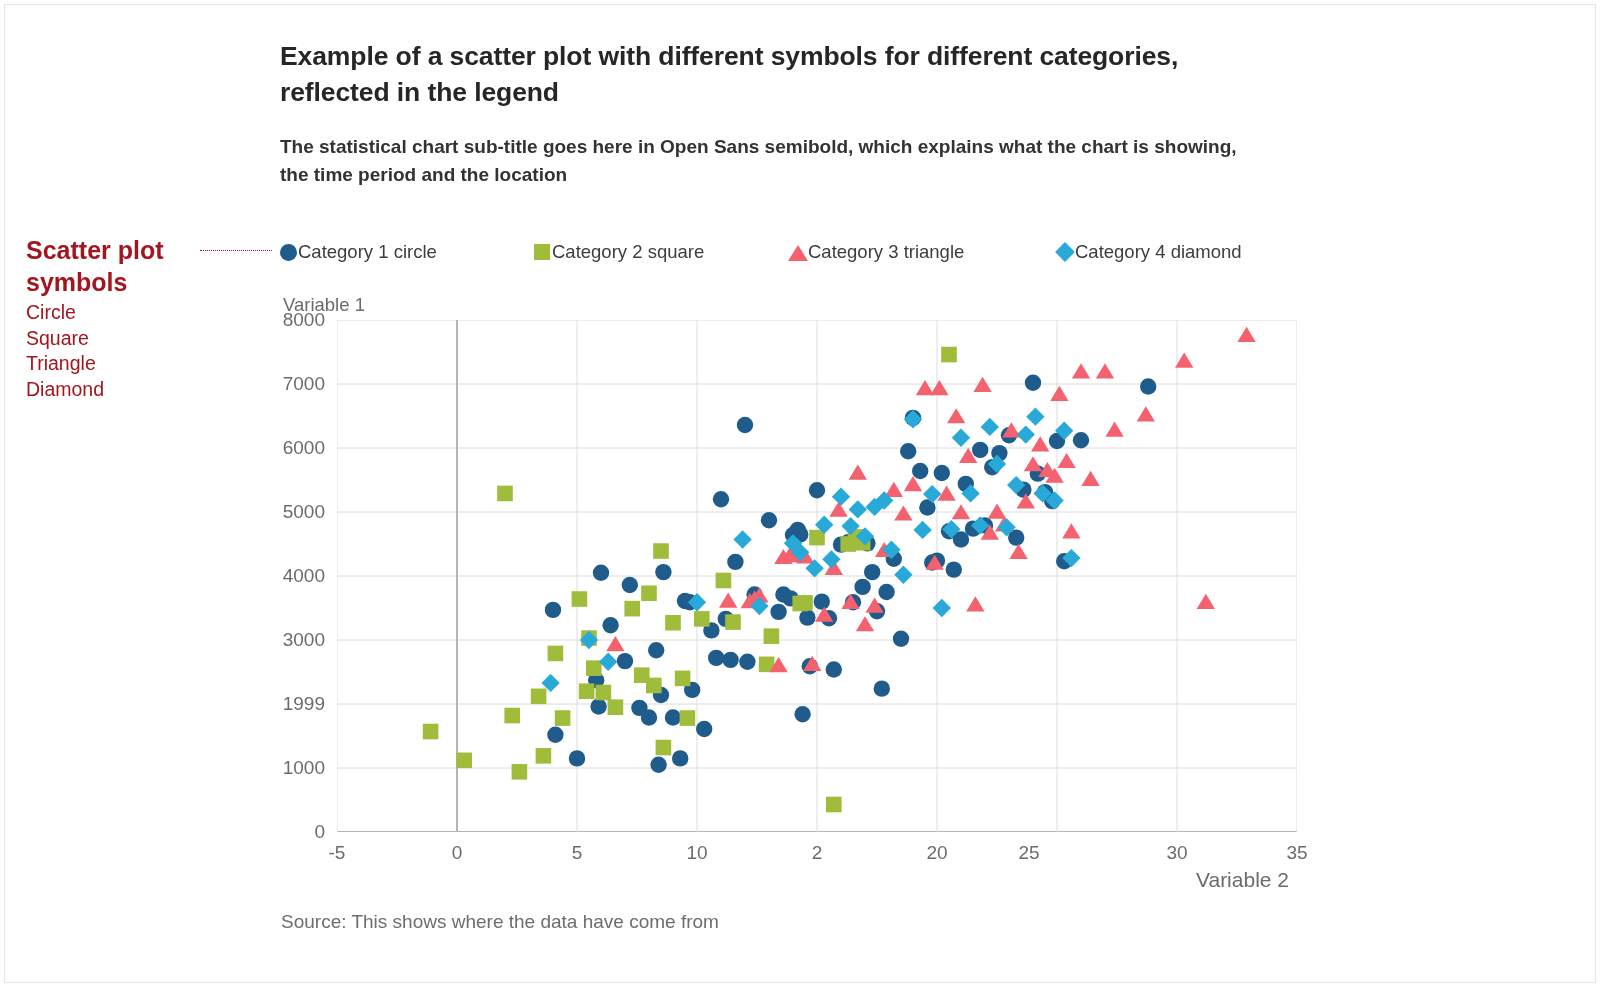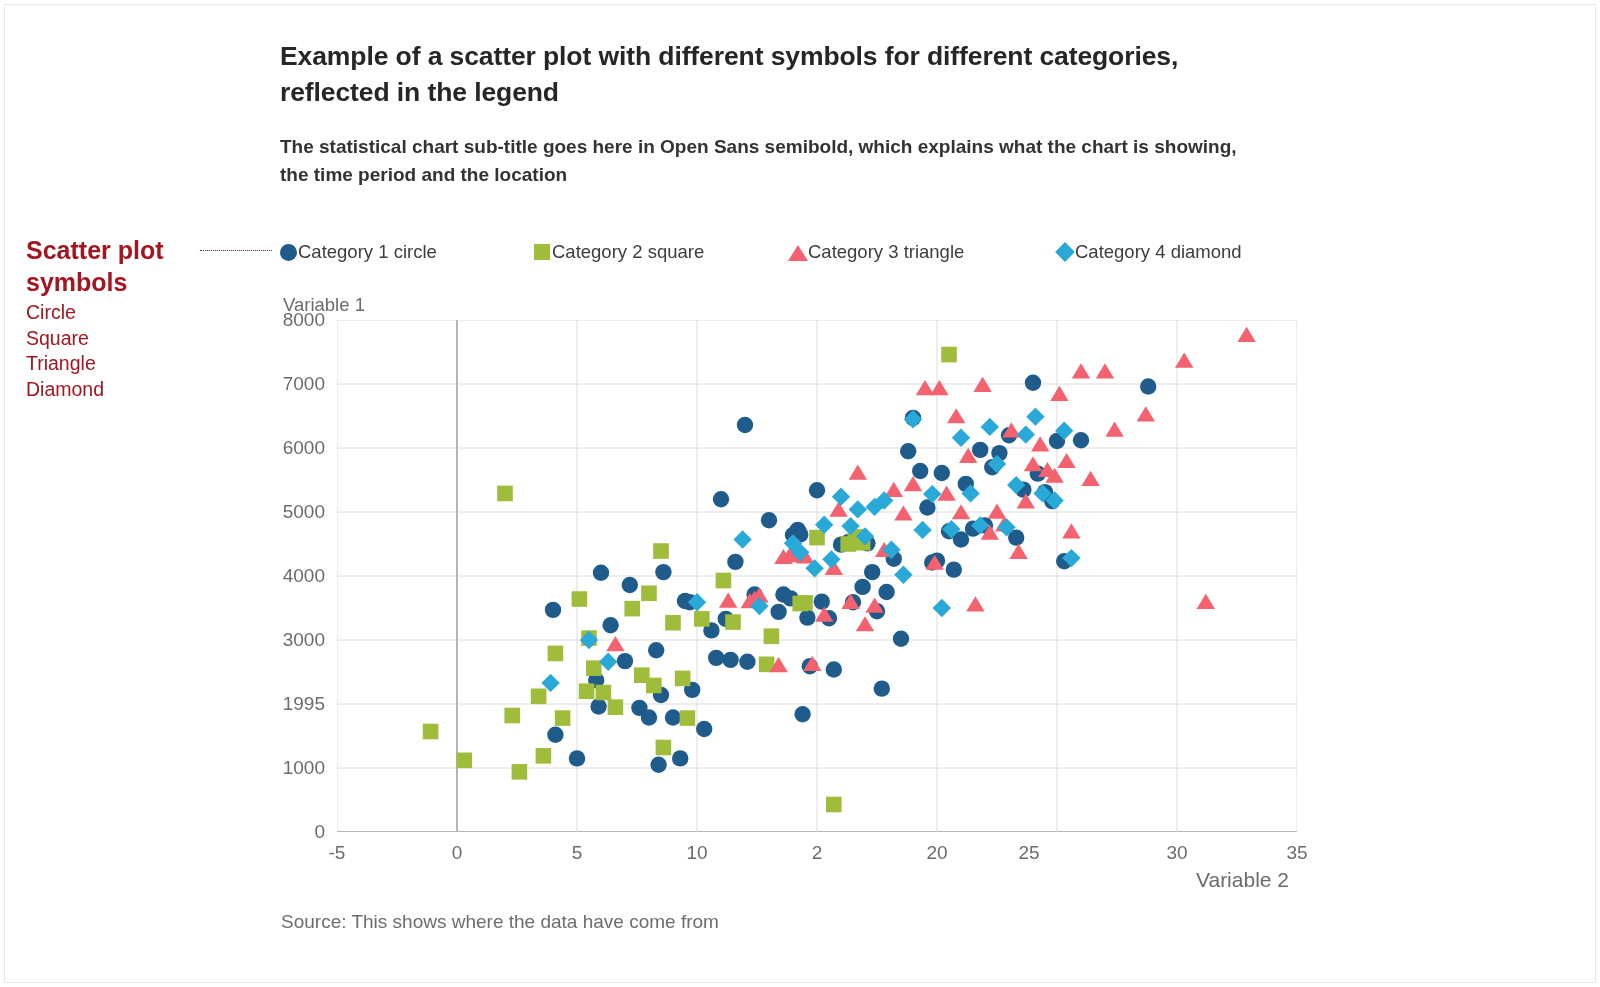--- a/index.html
+++ b/index.html
@@ -367,21 +367,21 @@
             <polygon points="688.8000000000001,105.376 697.984,114.56 688.8000000000001,123.744 679.6160000000001,114.56" fill="#29A9D8"></polygon>
             <polygon points="698.4000000000001,87.45599999999999 707.5840000000001,96.63999999999999 698.4000000000001,105.82399999999998 689.2160000000001,96.63999999999999" fill="#29A9D8"></polygon>
             <polygon points="705.6,164.256 714.784,173.44 705.6,182.624 696.416,173.44" fill="#29A9D8"></polygon>
             <polygon points="717.5999999999999,171.29600000000002 726.7839999999999,180.48000000000002 717.5999999999999,189.66400000000002 708.4159999999999,180.48000000000002" fill="#29A9D8"></polygon>
             <polygon points="727.2,101.53600000000003 736.384,110.72000000000003 727.2,119.90400000000002 718.0160000000001,110.72000000000003" fill="#29A9D8"></polygon>
             <polygon points="734.4,228.896 743.584,238.07999999999998 734.4,247.26399999999998 725.216,238.07999999999998" fill="#29A9D8"></polygon>
           </g>
         </svg>
     <div class="ytick" style="top: 512px; left: -132px;">0</div>
         <div class="ytick" style="top: 448px; left: -132px;">1000</div>
-        <div class="ytick" style="top: 384px; left: -132px;">1995</div>
+        <div class="ytick" style="top: 384px; left: -132px;">1999</div>
         <div class="ytick" style="top: 320px; left: -132px;">3000</div>
         <div class="ytick" style="top: 256px; left: -132px;">4000</div>
         <div class="ytick" style="top: 192px; left: -132px;">5000</div>
         <div class="ytick" style="top: 128px; left: -132px;">6000</div>
         <div class="ytick" style="top: 64px; left: -132px;">7000</div>
         <div class="ytick" style="top: 0px; left: -132px;">8000</div>
         <div class="xtick" style="left: 0px; top: 522px;">-5</div>
         <div class="xtick" style="left: 120px; top: 522px;">0</div>
         <div class="xtick" style="left: 240px; top: 522px;">5</div>
         <div class="xtick" style="left: 360px; top: 522px;">10</div>

